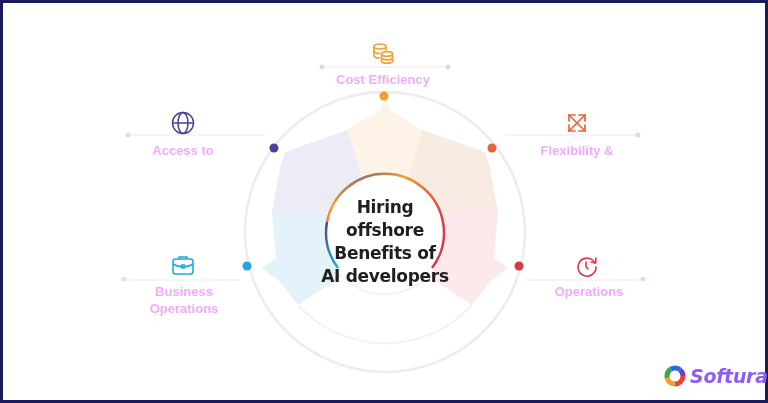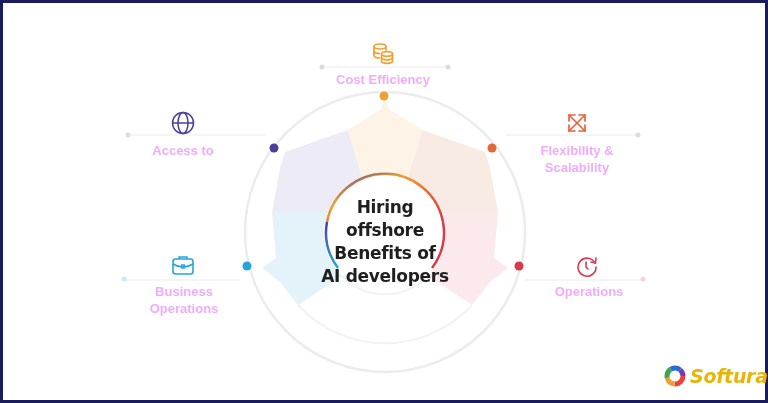--- a/index.html
+++ b/index.html
@@ -4,21 +4,21 @@
 <style>
   html, body { margin:0; padding:0; }
   body { width:768px; height:403px; background:#1a1a5e; font-family:"Liberation Sans", sans-serif; overflow:hidden; }
   .card { position:absolute; left:3px; top:3px; width:762px; height:397px; background:#ffffff; }
   svg.diagram { position:absolute; left:0; top:0; }
   .center-text { position:absolute; left:315px; top:196px; width:140px; text-align:center;
     font-family:"DejaVu Sans", sans-serif; font-weight:bold; font-size:17px; line-height:23px; color:#1f1f1f; letter-spacing:-0.3px; }
   .label { position:absolute; text-align:center; font-weight:bold; font-size:13px; line-height:17px; color:#f0abfc; }
   .icon { position:absolute; }
   .logo { position:absolute; left:664px; top:365px; display:flex; align-items:center; }
-  .logo-text { font-family:"DejaVu Sans", sans-serif; font-style:italic; font-weight:bold; font-size:19px; color:#eab308; margin-left:4px; letter-spacing:-0.3px; }
+  .logo-text { font-family:"DejaVu Sans", sans-serif; font-style:italic; font-weight:bold; font-size:19px; color:#8b5cf6; margin-left:4px; letter-spacing:-0.3px; }
 </style>
 </head>
 <body>
 
 <div class="card"></div>
 
 <svg class="diagram" width="768" height="403" viewBox="0 0 768 403">
   <defs>
     <linearGradient id="ringGrad" x1="0" y1="0" x2="1" y2="1">
       <stop offset="0" stop-color="#4a3f9a"></stop>
@@ -117,21 +117,20 @@
     <line x1="3" y1="3" x2="19" y2="19"></line>
     <line x1="19" y1="3" x2="3" y2="19"></line>
     <polyline points="3,9 3,3 9,3"></polyline>
     <polyline points="13,3 19,3 19,9"></polyline>
     <polyline points="3,13 3,19 9,19"></polyline>
     <polyline points="13,19 19,19 19,13"></polyline>
   </g>
 </svg>
 <div class="label" style="left:522px;top:142px;width:110px">
   <div>Flexibility &amp;</div>
-  <div>Scalability</div>
 </div>
 
 <svg class="icon" style="left:171px;top:254px" width="24" height="22" viewBox="0 0 24 22">
   <g fill="none" stroke="#22a8d8" stroke-width="1.6" stroke-linejoin="round">
     <rect x="2" y="5" width="20" height="15" rx="2.5"></rect>
     <path d="M8 5V3h8v2"></path>
     <path d="M2 10c3 2 7 3 10 3s7-1 10-3"></path>
     <rect x="10.5" y="11" width="3" height="3" rx="0.5"></rect>
   </g>
 </svg>

